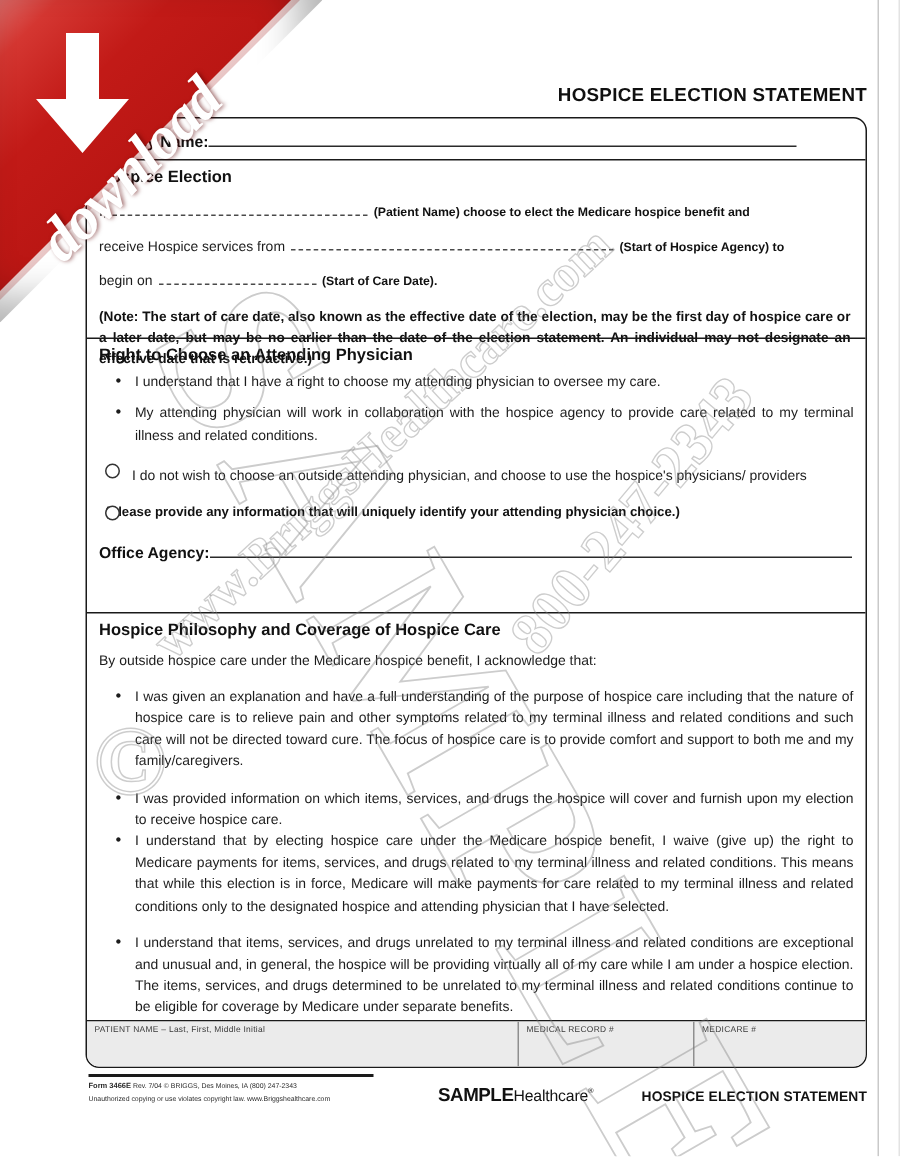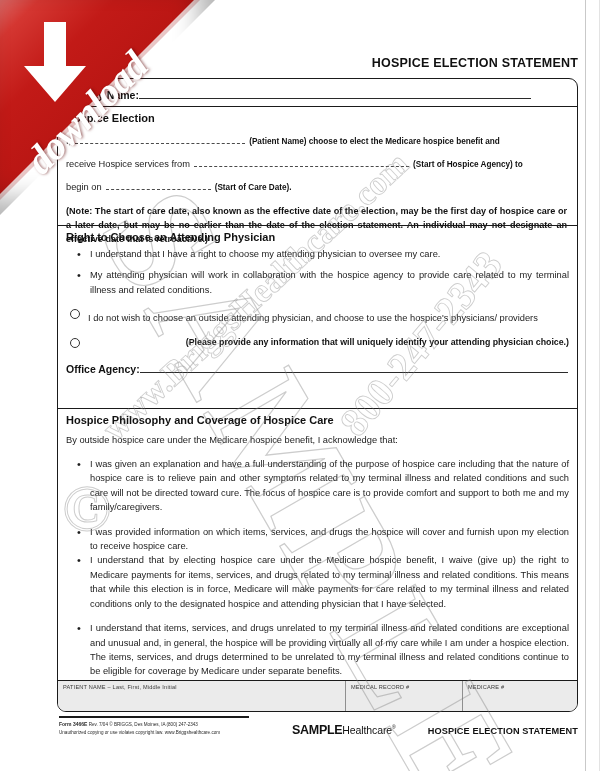--- a/index.html
+++ b/index.html
@@ -43,21 +43,21 @@
   .row{
     position:absolute;left:0;right:0;box-sizing:border-box;
     padding:0 8px;
   }
   .hrule{
     position:absolute;left:0;right:0;height:0;border-top:1.6px solid #1a1a1a;
   }
 
   .fld-label{font-size:10.5px;font-weight:bold;color:#111;}
   .body-txt{font-size:9.3px;color:#1c1c1c;line-height:1.62;}
-  .bold-txt{font-size:9.1px;font-weight:bold;color:#111;line-height:1.55;text-align:right;}
+  .bold-txt{font-size:9.1px;font-weight:bold;color:#111;line-height:1.55;}
   .sec-head{font-size:11px;font-weight:bold;color:#111;}
 
   .ul{
     display:inline-block;border-bottom:1px solid #2a2a2a;
     height:10px;vertical-align:baseline;
   }
   .dotul{
     display:inline-block;
     border-bottom:1px dashed #4a4a4a;
     height:10px;vertical-align:baseline;

